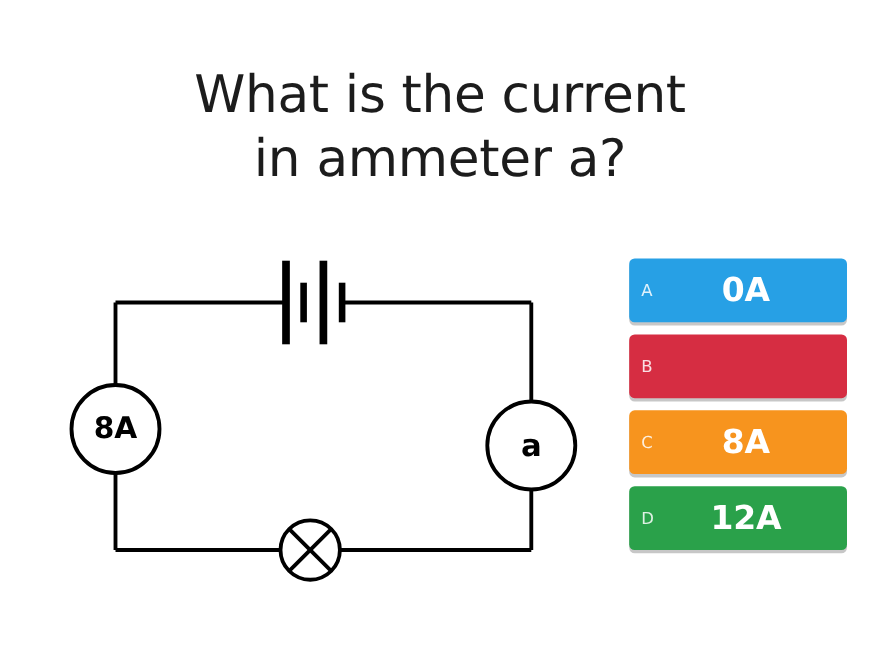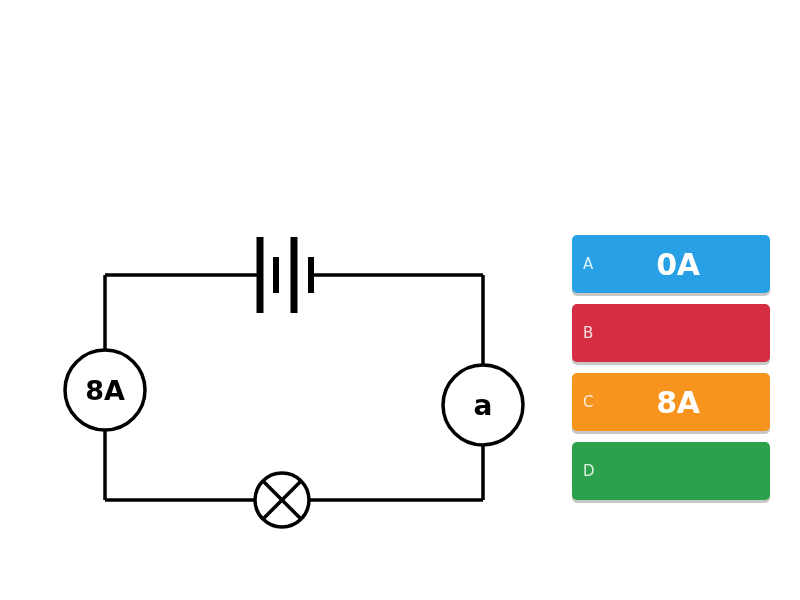--- a/index.html
+++ b/index.html
@@ -79,20 +79,24 @@
     color: #ffffff;
     font-family: "DejaVu Sans", sans-serif;
     letter-spacing: -0.2px;
   }
 </style>
 </head>
 <body>
 
 <div class="page">
 
+  <div class="question">
+    <div>What is the current</div>
+    <div>in ammeter a?</div>
+  </div>
 
   <div class="diagram">
     <svg width="500" height="330" viewBox="0 0 500 330" xmlns="http://www.w3.org/2000/svg">
       <g fill="none" stroke="#000000" stroke-width="3.5" stroke-linecap="butt">
 
         <path d="M60 60 L60 60"></path>
         <path d="M60 60 L215 60"></path>
 
         <path d="M268 60 L438 60"></path>
 
@@ -141,17 +145,18 @@
       <span class="letter">B</span>
     </div>
 
     <div class="answer" style="background:#f7941e;">
       <span class="letter">C</span>
       <span class="text">8A</span>
     </div>
 
     <div class="answer" style="background:#2aa14a;">
       <span class="letter">D</span>
+      <span class="text">12A</span>
     </div>
 
   </div>
 
 </div>
 
 </body></html>

